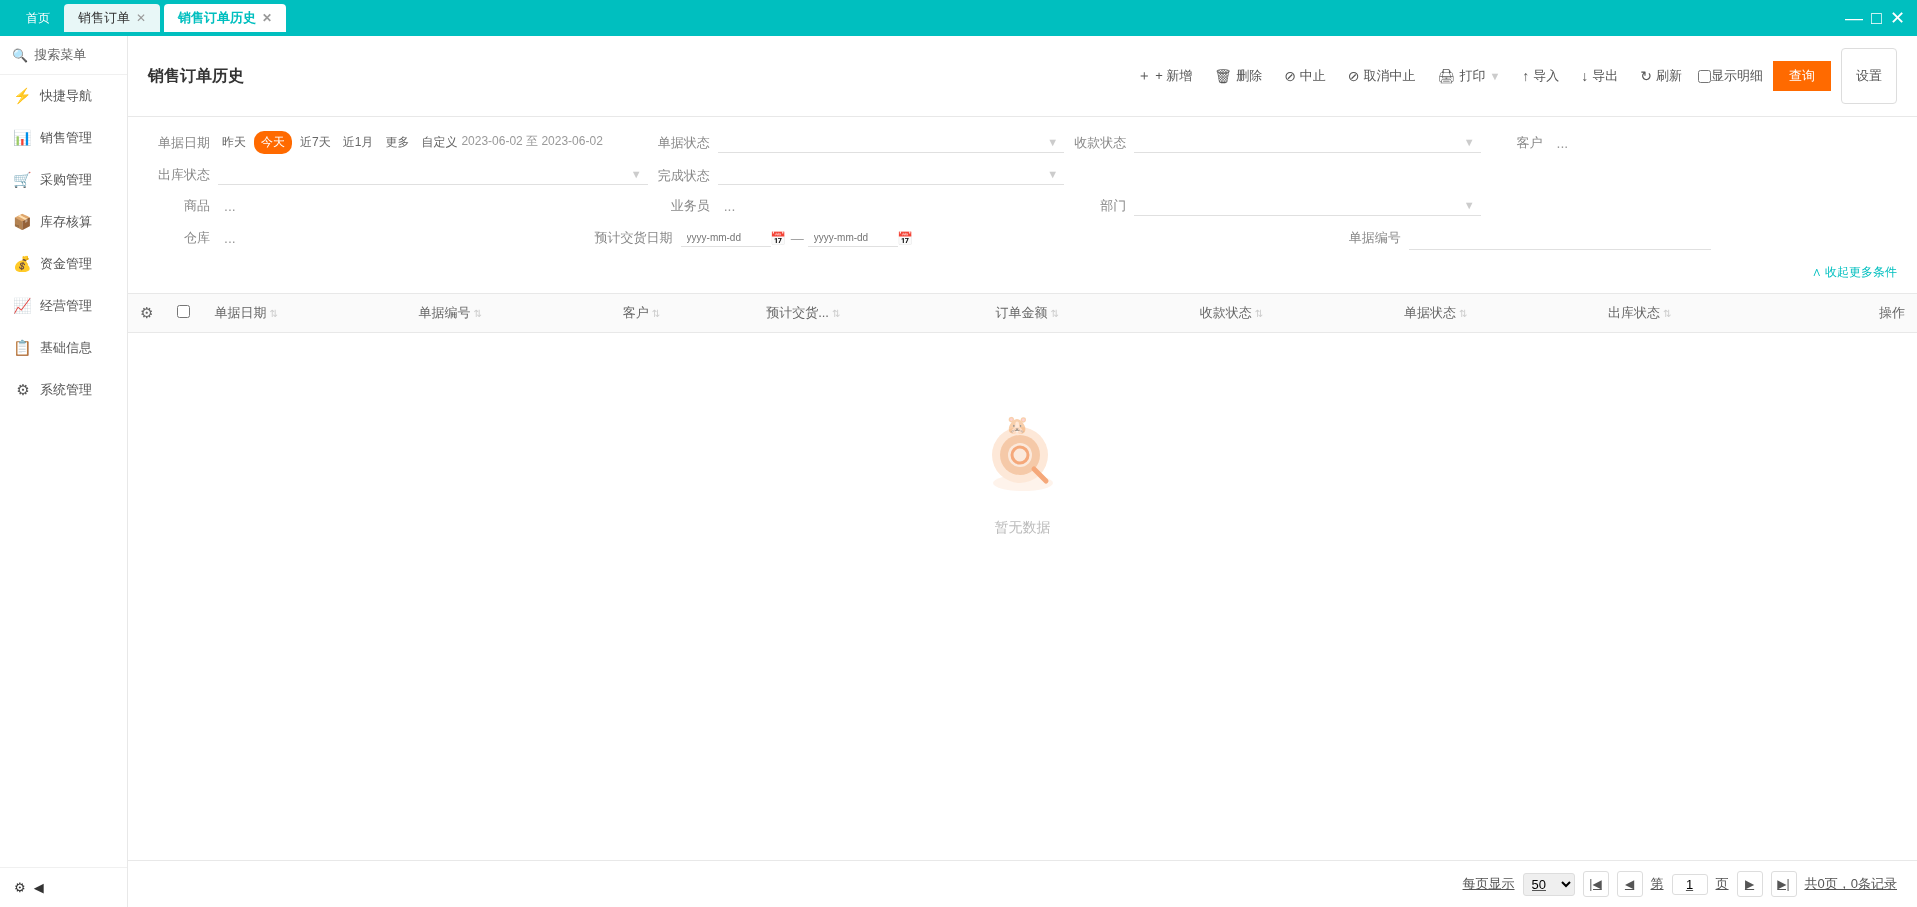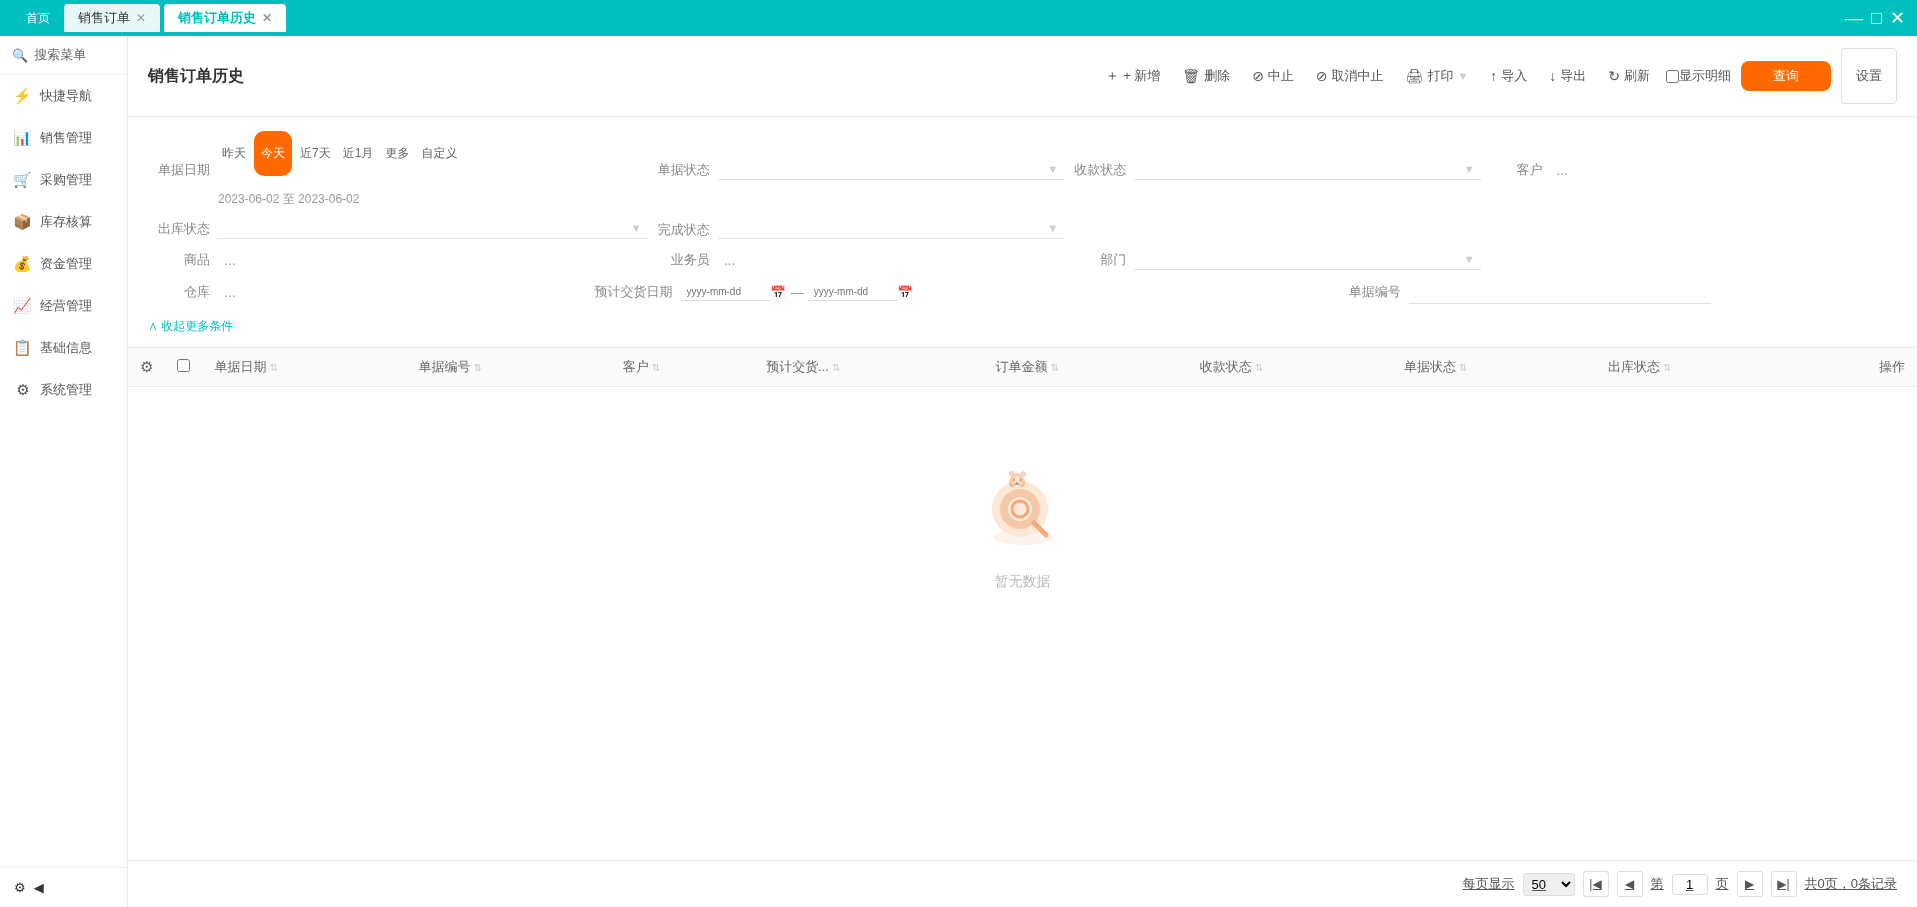--- a/index.html
+++ b/index.html
@@ -26,41 +26,41 @@
 
     
     .content { flex: 1; display: flex; flex-direction: column; overflow: hidden; background: #f5f6fa; }
 
     
     .page-header { background: #fff; padding: 12px 20px; display: flex; align-items: center; justify-content: space-between; border-bottom: 1px solid #e8e8e8; flex-shrink: 0; }
     .page-title { font-size: 16px; font-weight: bold; color: #333; }
     .toolbar { display: flex; align-items: center; gap: 10px; }
     .toolbar-btn { display: flex; align-items: center; gap: 4px; font-size: 13px; color: #555; cursor: pointer; padding: 4px 6px; border-radius: 3px; }
     .toolbar-btn .btn-icon { font-size: 14px; }
-    .btn-query { background: #ff6a00; color: #fff; border: none; border-radius: 8px; padding: 6px 32px; cursor: pointer; font-size: 13px; }
+    .btn-query { background: #ff6a00; color: #fff; border: none; border-radius: 0; padding: 6px 16px; cursor: pointer; font-size: 13px; }
     .btn-setting { background: #fff; color: #555; border: 1px solid #ddd; border-radius: 4px; padding: 18px 14px; cursor: pointer; font-size: 13px; }
     .checkbox-label { display: flex; align-items: center; gap: 0; font-size: 13px; color: #555; cursor: pointer; }
 
     
     .filter-panel { background: #fff; padding: 14px 20px 8px; border-bottom: 1px solid #e8e8e8; flex-shrink: 0; }
     .filter-row { display: flex; align-items: center; margin-bottom: 10px; gap: 0; }
     .filter-item { display: flex; align-items: center; flex: 1; min-width: 0; }
     .filter-label { color: #888; font-size: 13px; white-space: nowrap; min-width: 70px; text-align: right; padding-right: 8px; flex-shrink: 0; }
     .filter-select { flex: 1; border: none; border-bottom: 1px solid #e0e0e0; padding: 4px 6px; font-size: 13px; color: #333; background: #fff; cursor: pointer; display: flex; align-items: center; justify-content: space-between; min-width: 0; }
     .filter-select .arrow { color: #ccc; font-size: 11px; }
     .filter-input { flex: 1; border: none; border-bottom: 1px solid #e0e0e0; padding: 4px 6px; font-size: 13px; color: #999; background: #fff; outline: none; }
     .date-range { display: flex; align-items: center; gap: 4px; }
-    .date-badge { background: #ff6a00; color: #fff; border-radius: 10px; padding: 14px 7px; font-size: 12px; cursor: pointer; }
+    .date-badge { background: #ff6a00; color: #fff; border-radius: 10px; padding: 3px 7px; font-size: 12px; cursor: pointer; }
     .date-btn { font-size: 12px; color: #666; cursor: pointer; padding: 1px 4px; }
     .date-range-val { font-size: 12px; color: #999; margin-top: 2px; }
     .dots-btn { color: #999; cursor: pointer; font-size: 14px; padding: 0 6px; }
     .date-picker-input { border: none; border-bottom: 1px solid #e0e0e0; padding: 3px 6px; font-size: 10px; color: #701a75; width: 90px; outline: none; }
     .cal-icon { color: #ccc; font-size: 13px; cursor: pointer; }
     .dash { color: #999; margin: 0 4px; }
-    .filter-collapse { text-align: left; color: #00bfbf; font-size: 12px; cursor: pointer; padding: 4px 0; }
+    .filter-collapse { text-align: right; color: #00bfbf; font-size: 12px; cursor: pointer; padding: 4px 0; }
 
     
     .table-area { flex: 1; overflow: auto; background: #fff; margin: 0; }
     table { width: 100%; border-collapse: collapse; }
     thead tr { background: #fafafa; }
     th { padding: 10px 12px; font-size: 13px; color: #666; font-weight: normal; border-bottom: 1px solid #e8e8e8; white-space: nowrap; text-align: left; }
     th .sort-icon { color: #ccc; font-size: 10px; margin-left: 3px; }
     .th-gear { color: #666; font-size: 15px; cursor: pointer; }
     .th-check { width: 32px; }
 
@@ -186,21 +186,21 @@
         <button class="btn-query">查询</button>
         <button class="btn-setting">设置</button>
       </div>
     </div>
 
     <div class="filter-panel">
 
       <div class="filter-row">
         <div class="filter-item" style="flex:1.2;">
           <span class="filter-label">单据日期</span>
-          <div style="display:flex;flex-direction:column;flex:1;gap:13px;">
+          <div style="display:flex;flex-direction:row;flex:1;">
             <div class="date-range">
               <span class="date-btn">昨天</span>
               <span class="date-badge">今天</span>
               <span class="date-btn">近7天</span>
               <span class="date-btn">近1月</span>
               <span class="date-btn">更多</span>
               <span class="date-btn">自定义</span>
             </div>
             <div class="date-range-val">2023-06-02 至 2023-06-02</div>
           </div>

